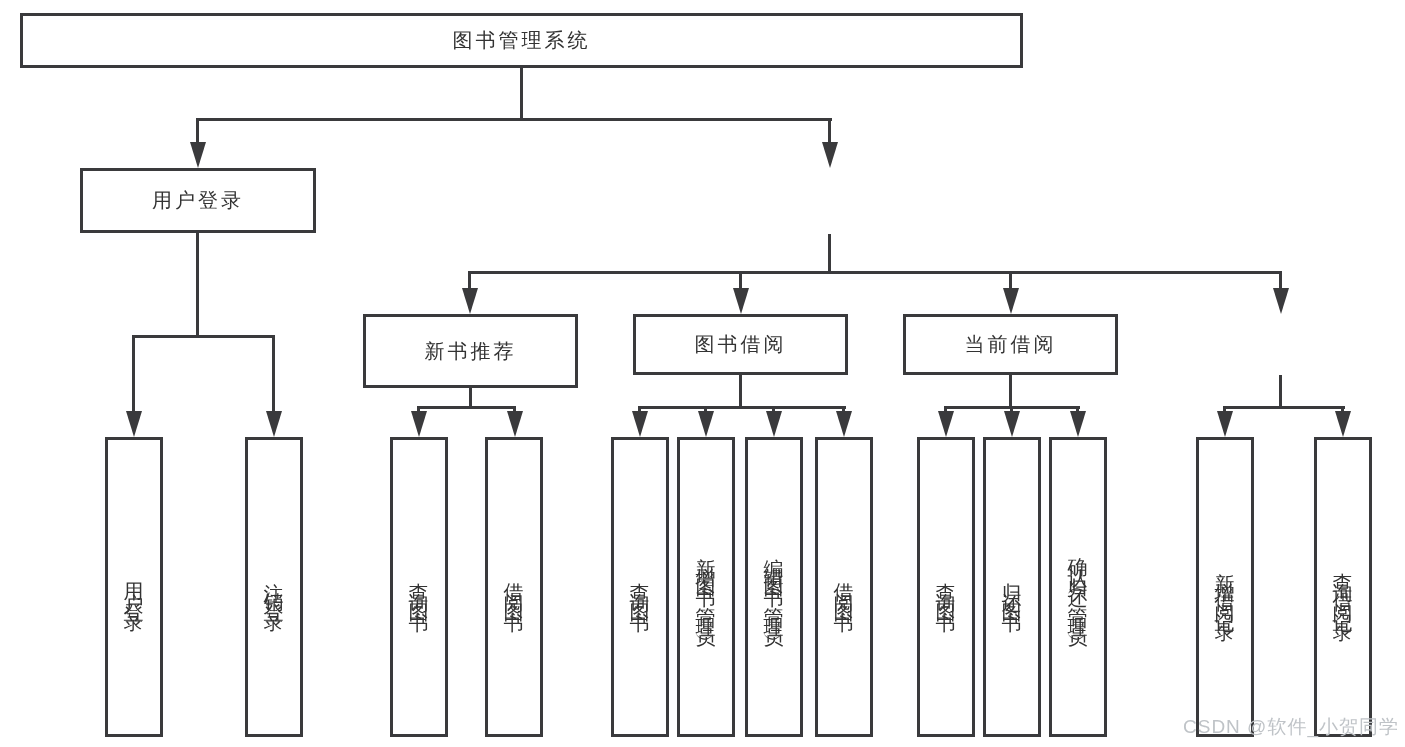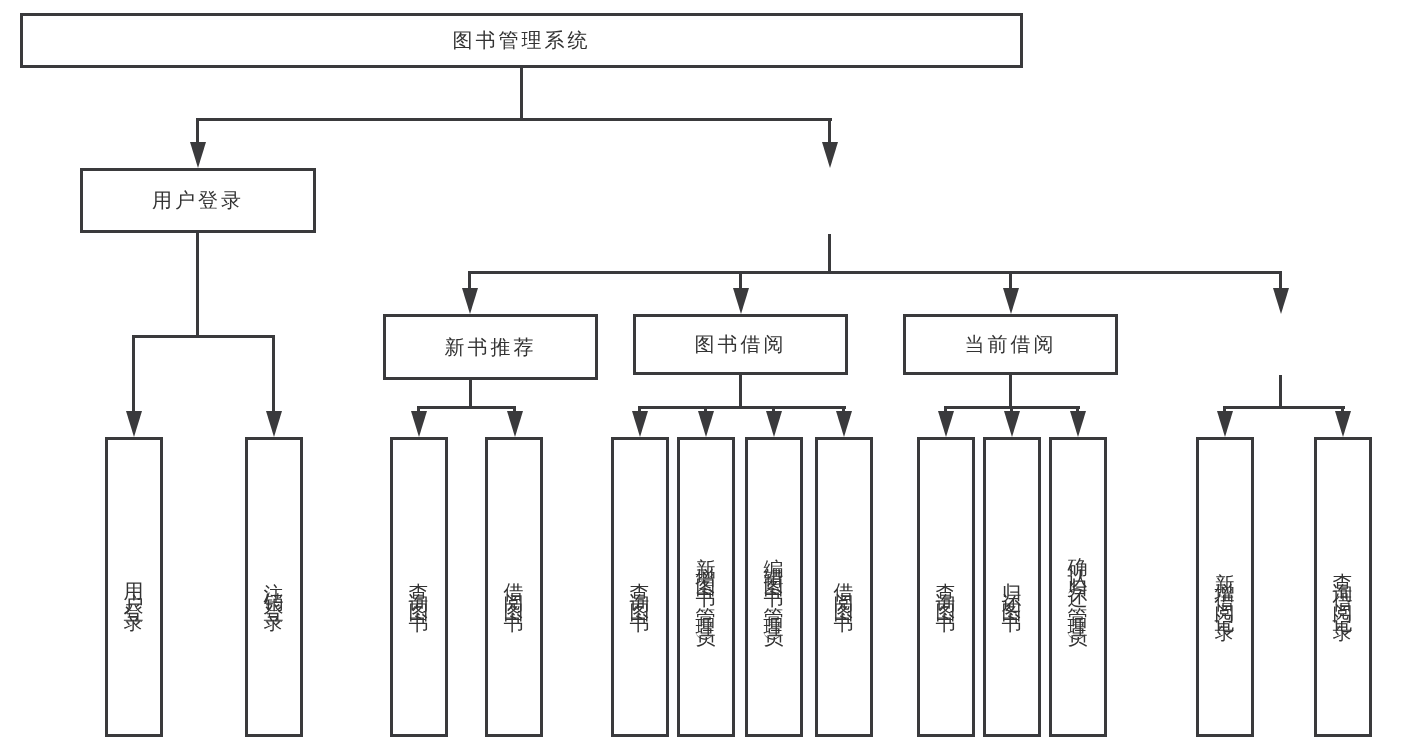--- a/index.html
+++ b/index.html
@@ -95,21 +95,21 @@
   <div class="hline" style="left:468px;top:271px;width:814px;"></div>
   <div class="vline" style="left:468px;top:271px;height:19px;"></div>
   <div class="arrow" style="left:462px;top:288px;"></div>
   <div class="vline" style="left:739px;top:271px;height:19px;"></div>
   <div class="arrow" style="left:733px;top:288px;"></div>
   <div class="vline" style="left:1009px;top:271px;height:19px;"></div>
   <div class="arrow" style="left:1003px;top:288px;"></div>
   <div class="vline" style="left:1279px;top:271px;height:19px;"></div>
   <div class="arrow" style="left:1273px;top:288px;"></div>
 
-  <div class="box" style="left:383px;top:314px;width:215px;height:66px;">新书推荐</div>
+  <div class="box" style="left:363px;top:314px;width:215px;height:74px;">新书推荐</div>
   <div class="box" style="left:633px;top:314px;width:215px;height:61px;">图书借阅</div>
   <div class="box" style="left:903px;top:314px;width:215px;height:61px;">当前借阅</div>
 
   <div class="vline" style="left:469px;top:375px;height:31px;"></div>
   <div class="hline" style="left:417px;top:406px;width:99px;"></div>
   <div class="vline" style="left:417px;top:406px;height:7px;"></div>
   <div class="arrow" style="left:411px;top:411px;"></div>
   <div class="vline" style="left:513px;top:406px;height:7px;"></div>
   <div class="arrow" style="left:507px;top:411px;"></div>
 
@@ -151,14 +151,15 @@
   <div class="box leaf" style="left:745px;top:437px;width:58px;height:300px;">编辑图书（管理员）</div>
   <div class="box leaf" style="left:815px;top:437px;width:58px;height:300px;">借阅图书</div>
 
   <div class="box leaf" style="left:917px;top:437px;width:58px;height:300px;">查询图书</div>
   <div class="box leaf" style="left:983px;top:437px;width:58px;height:300px;">归还图书</div>
   <div class="box leaf" style="left:1049px;top:437px;width:58px;height:300px;">确认归还（管理员）</div>
 
   <div class="box leaf" style="left:1196px;top:437px;width:58px;height:300px;">新增借阅记录</div>
   <div class="box leaf" style="left:1314px;top:437px;width:58px;height:300px;">查询借阅记录</div>
 
+  <div class="watermark">CSDN @软件_小贺同学</div>
 
 </div>
 
 </body></html>

